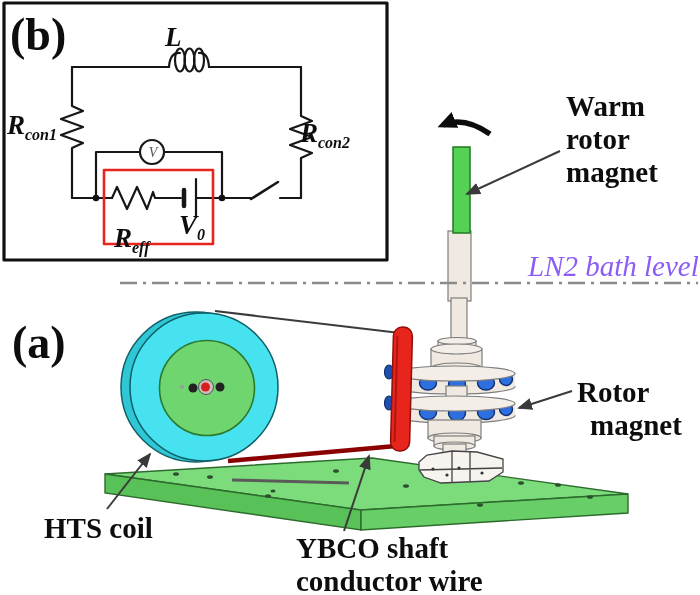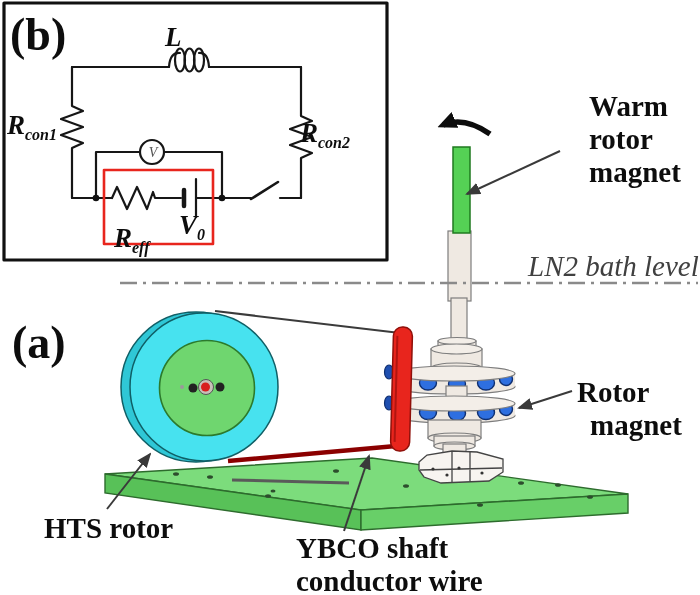--- a/index.html
+++ b/index.html
@@ -2,21 +2,21 @@
 <html><head>
 <meta charset="utf-8">
 <style>
   html,body{margin:0;padding:0;background:#fff;}
   .stage{position:relative;width:700px;height:595px;background:#ffffff;overflow:hidden;
          font-family:"Liberation Serif", serif;color:#111;}
   .stage svg{position:absolute;left:0;top:0;}
   .lbl{position:absolute;font-weight:bold;color:#0d0d0d;white-space:nowrap;line-height:1.13;}
   .tag{font-size:46px;font-weight:bold;line-height:1;}
   .ann{font-size:29px;}
-  .italic-lbl{font-style:italic;font-weight:normal;color:#404040;font-size:29px;}
+  .italic-lbl{font-style:italic;font-weight:normal;color:#8b5cf6;font-size:29px;}
   .circ{font-style:italic;font-size:27px;line-height:1;}
   .circ sub{font-size:16px;line-height:0;}
   .vmeter{font-style:italic;font-weight:normal;font-size:14px;color:#555;
           width:18px;text-align:center;line-height:1;}
   .ind{margin-left:13px;}
 </style>
 </head>
 <body>
 
 <div class="stage">
@@ -209,33 +209,33 @@
   <div class="lbl circ" style="left:114px;top:212px;position:absolute;margin-top:13px;">
     <span>R</span><sub>eff</sub>
   </div>
 
   <div class="lbl circ" style="left:179px;top:212px;position:absolute;">
     <span>V</span><sub>0</sub>
   </div>
 
   <div class="vmeter" style="left:144px;top:146px;position:absolute;">V</div>
 
-  <div style="position:absolute;left:566px;top:90px;margin-left:23px;" class="lbl ann">
+  <div style="position:absolute;left:566px;top:90px;" class="lbl ann">
     <div>Warm</div>
     <div>rotor</div>
     <div>magnet</div>
   </div>
 
   <div class="italic-lbl" style="position:absolute;left:528px;top:250px;">LN2 bath level</div>
 
   <div style="position:absolute;left:577px;top:376px;" class="lbl ann">
     <div>Rotor</div>
     <div class="ind">magnet</div>
   </div>
 
-  <div class="lbl ann" style="position:absolute;left:44px;top:512px;">HTS rotor</div>
+  <div class="lbl ann" style="position:absolute;left:44px;top:512px;">HTS coil</div>
 
   <div style="position:absolute;left:296px;top:532px;" class="lbl ann">
     <div>YBCO shaft</div>
     <div>conductor wire</div>
   </div>
 
 </div>
 
 </body></html>

